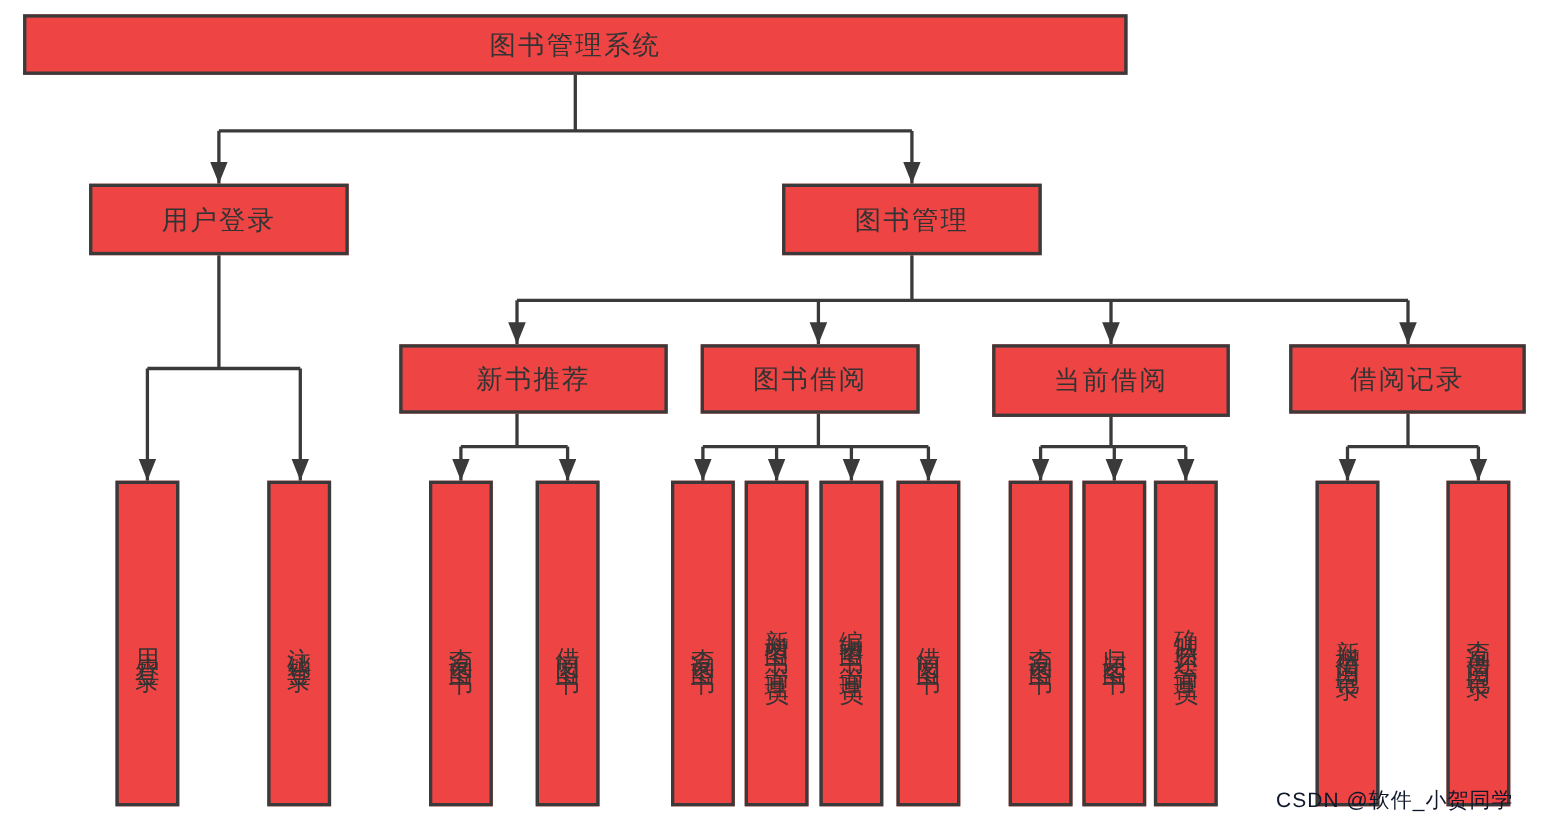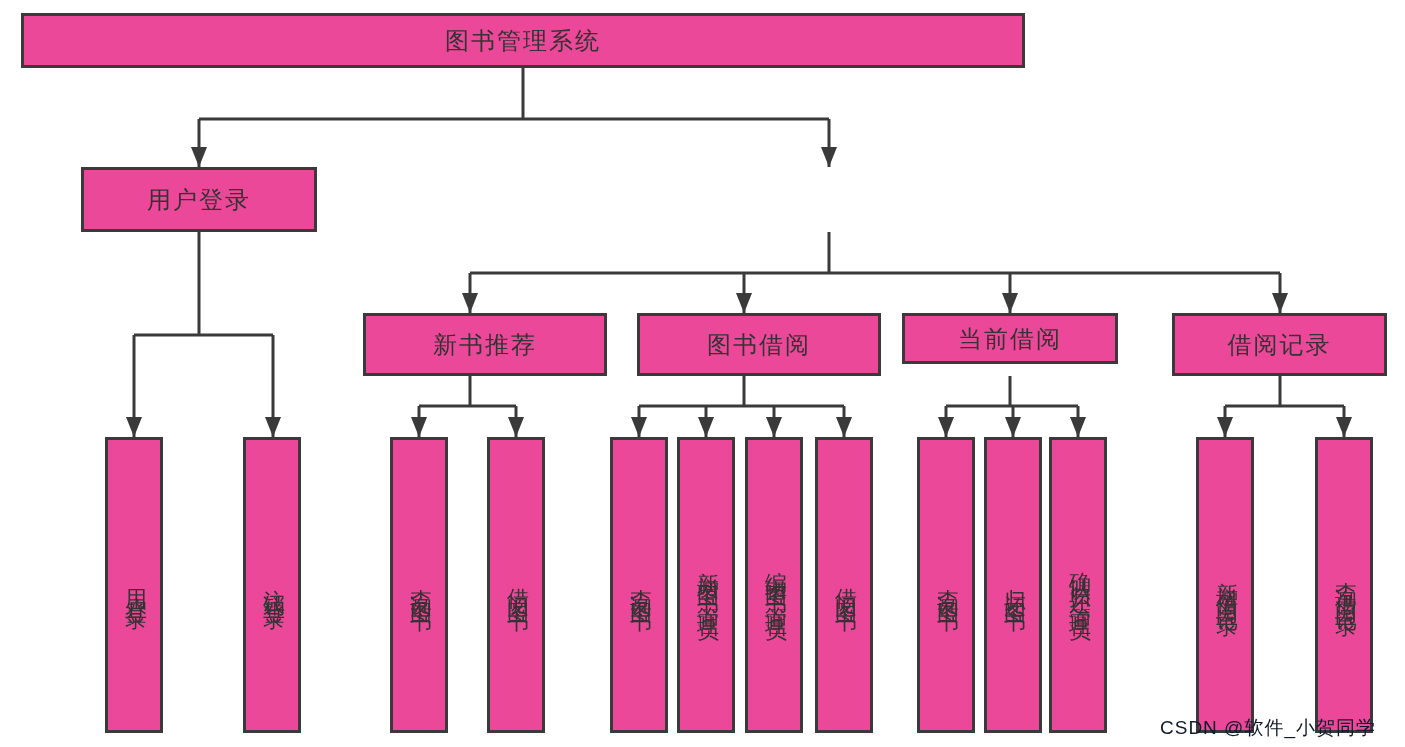--- a/index.html
+++ b/index.html
@@ -2,36 +2,36 @@
 <html><head>
 <meta charset="utf-8">
 <style>
   html,body{margin:0;padding:0;background:#ffffff;}
   .canvas{
     position:relative;width:1405px;height:747px;background:#ffffff;overflow:hidden;
     font-family:"Liberation Sans", sans-serif;color:#333333;
   }
   .connectors{position:absolute;left:0;top:0;z-index:1;}
   .node{
-    position:absolute;box-sizing:border-box;border:3px solid #3a3a3a;background:#ec4899;
-    display:flex;align-items:center;justify-content:center;z-index:2;font-family:Liberation Mono, monospace;
+    position:absolute;box-sizing:border-box;border:3px solid #3a3a3a;background:#ef4444;
+    display:flex;align-items:center;justify-content:center;z-index:2;
   }
   .hlabel{font-size:24px;letter-spacing:2px;white-space:nowrap;}
   .vnode .vlabel{
     writing-mode:vertical-rl;font-size:22px;letter-spacing:7px;line-height:1;white-space:nowrap;
   }
   
   #n-root{left:21px;top:13px;width:1004px;height:55px;}
   
   #n-login{left:81px;top:167px;width:236px;height:65px;}
   #n-mgmt{left:711px;top:167px;width:236px;height:65px;}
   
   #n-newrec{left:363px;top:313px;width:244px;height:63px;}
-  #n-borrow{left:637px;top:313px;width:244px;height:63px;}
-  #n-current{left:902px;top:313px;width:216px;height:51px;}
+  #n-borrow{left:637px;top:313px;width:199px;height:63px;}
+  #n-current{left:902px;top:313px;width:216px;height:66px;}
   #n-records{left:1172px;top:313px;width:215px;height:63px;}
   
   .leaf{top:437px;width:58px;height:296px;}
   #n-login-l1{left:105px;}
   #n-login-l2{left:243px;}
   #n-newrec-l1{left:390px;}
   #n-newrec-l2{left:487px;}
   #n-borrow-l1{left:610px;}
   #n-borrow-l2{left:677px;}
   #n-borrow-l3{left:745px;}
@@ -94,20 +94,23 @@
     </g>
   </svg>
 
   <div class="node" id="n-root">
     <span class="hlabel">图书管理系统</span>
   </div>
 
   <div class="node" id="n-login">
     <span class="hlabel">用户登录</span>
   </div>
+  <div class="node" id="n-mgmt">
+    <span class="hlabel">图书管理</span>
+  </div>
 
   <div class="node" id="n-newrec">
     <span class="hlabel">新书推荐</span>
   </div>
   <div class="node" id="n-borrow">
     <span class="hlabel">图书借阅</span>
   </div>
   <div class="node" id="n-current">
     <span class="hlabel">当前借阅</span>
   </div>

